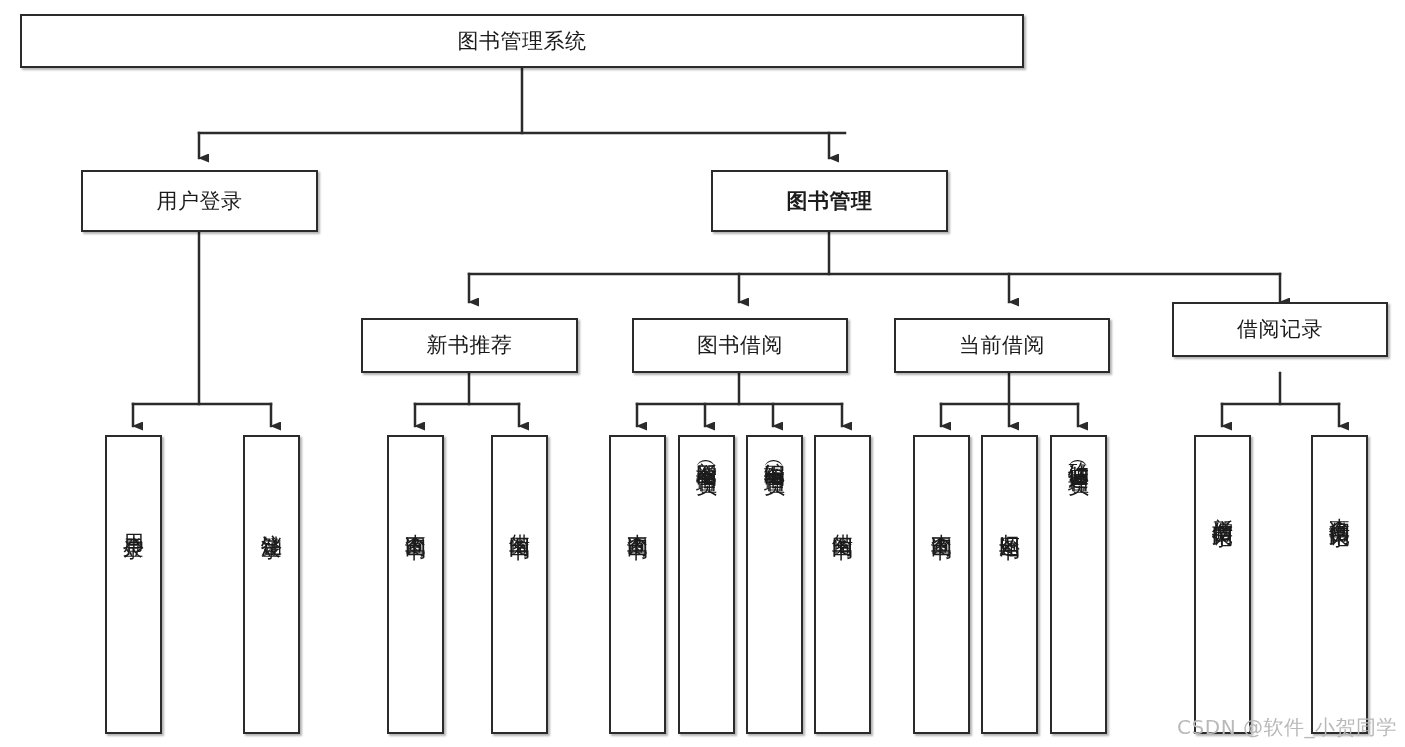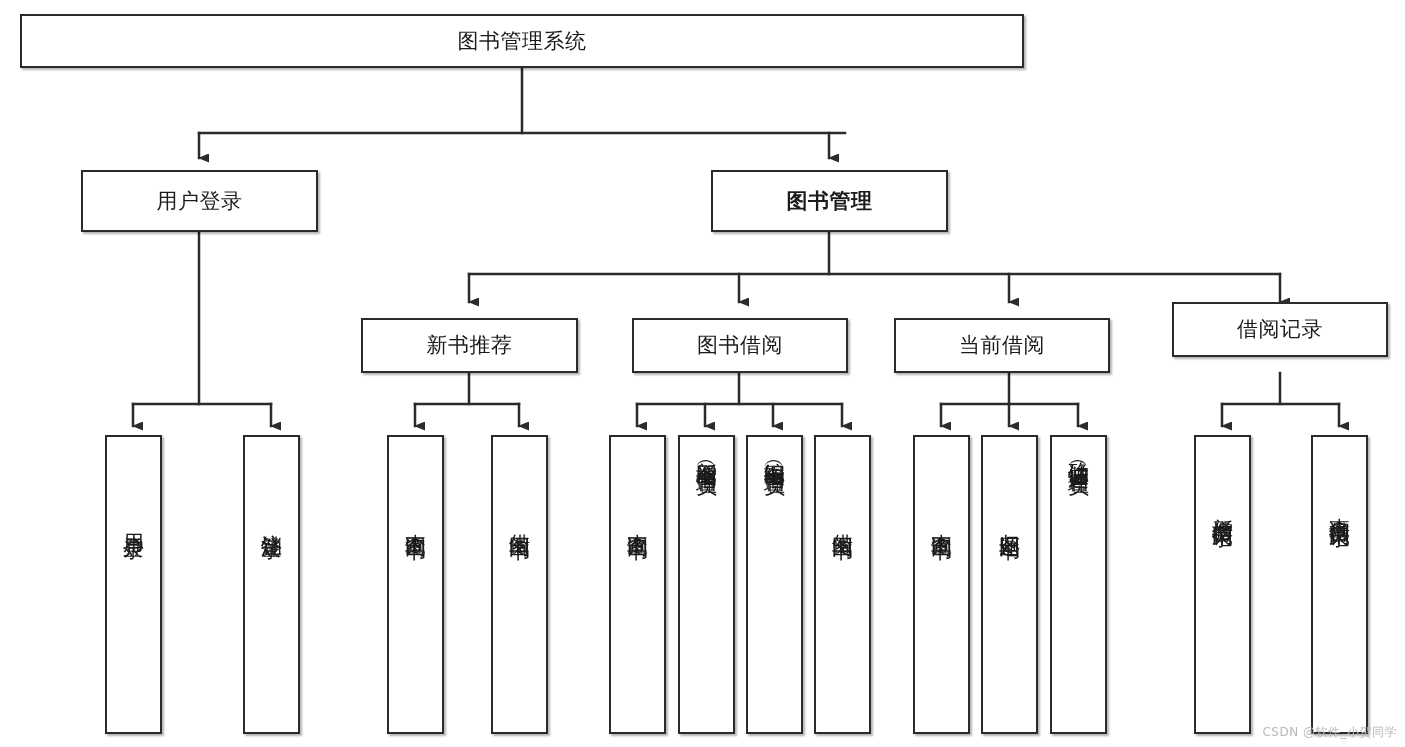--- a/index.html
+++ b/index.html
@@ -60,21 +60,21 @@
   .node.vertical.mid .node-label {
     margin-top: 72px;
   }
   .node.vertical.mid2 .node-label {
     margin-top: 56px;
   }
   #watermark {
     position: absolute;
     right: 8px;
     bottom: 6px;
-    font-size: 12px;
+    font-size: 20px;
     color: #b9b9b9;
     letter-spacing: 0.5px;
     z-index: 6;
     white-space: nowrap;
   }
 </style>
 </head>
 <body>
 
 <div id="diagram-root">

